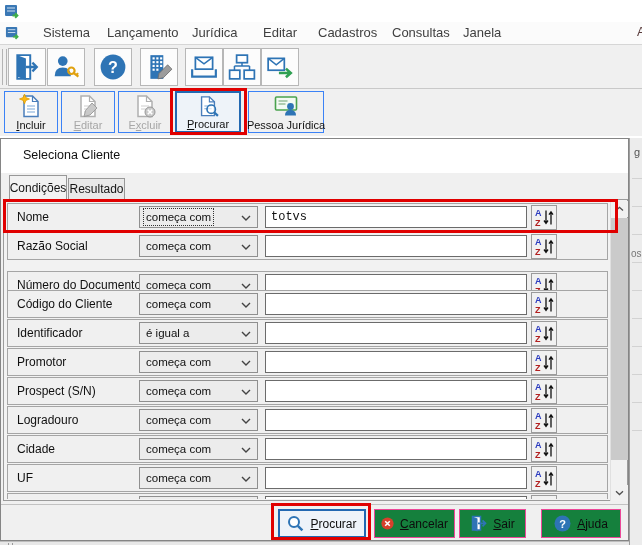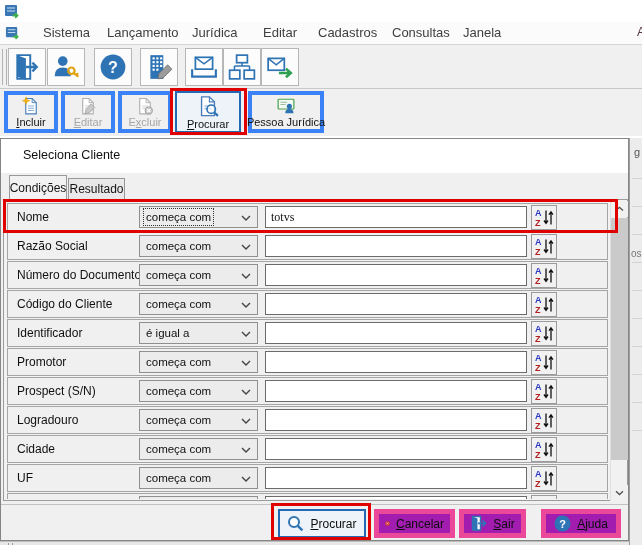--- a/index.html
+++ b/index.html
@@ -12,49 +12,49 @@
   
   .menubar{position:absolute;left:0;top:22px;width:642px;height:23px;background:#fbfbfb;border-bottom:1px solid #d6d6d6}
   .menuitem{position:absolute;top:3px;font-size:13px;color:#404040;cursor:default;white-space:nowrap}
   .menuclip{position:absolute;top:3px;left:637px;width:5px;overflow:hidden;font-size:12.5px;color:#5a3c3c}
   
   .toolbar1{position:absolute;left:0;top:45px;width:642px;height:44px;background:#f0f0f0;border-bottom:1px solid #c9c9c9}
   .grip{position:absolute;left:2px;top:4px;width:5px;height:36px;border-left:1px solid #b3b3b3;border-right:1px solid #b3b3b3}
   .tb1{position:absolute;top:3px;width:38px;height:38px;background:#fcfcfc;border:1px solid #b7b7b7;display:flex;align-items:center;justify-content:center;padding:0}
   
   .toolbar2{position:absolute;left:0;top:89px;width:642px;height:47px;background:#f0f0f0}
-  .tb2{position:absolute;top:2px;height:42px;background:#f0f0f0;border:4px solid #3b82f6;display:flex;flex-direction:column;align-items:center;justify-content:center;gap:1px;padding:2px 2px 1px 2px}
+  .tb2{position:absolute;top:2px;height:42px;background:#f0f0f0;border:1px solid #3b82f6;display:flex;flex-direction:column;align-items:center;justify-content:center;gap:1px;padding:2px 2px 1px 2px}
   .tb2 .lbl{font-size:11px;color:#111;white-space:nowrap}
   .tb2.disabled .lbl{color:#a6a6a6}
   .tb2.bluesel{border:2px solid #2268b2;background:#eef3f9}
   .u{text-decoration:underline}
   
   .dialog{position:absolute;left:0;top:138px;width:629px;height:403px;background:#f0f0f0;border:1px solid #858585}
   .caption{position:absolute;left:0;top:0;width:627px;height:34px;background:#fff}
   .caption span{position:absolute;left:22px;top:9px;font-size:12.5px;color:#101010}
   .tab{position:absolute;font-size:12px;color:#151515;background:#efefef;border:1px solid #989898;border-bottom:none;display:flex;align-items:center;justify-content:center}
   .tab.active{left:8px;top:36px;width:58px;height:25px;background:#f2f2f2;z-index:3}
   .tab.inactive{left:67px;top:39px;width:57px;height:21px;background:#e9e9e9}
   .panel{position:absolute;left:2px;top:60px;width:625px;height:302px;border:1px solid #9b9b9b;background:#f2f2f2}
   .rows{position:absolute;left:3px;top:3px;width:601px;height:296px;overflow:hidden}
   .row{position:absolute;left:0;width:601px;height:28px;background:#f0f0f0;border:1px solid #a5a5a5}
   .rlabel{position:absolute;left:9px;top:6px;font-size:12px;color:#101010;white-space:nowrap}
   .combo{position:absolute;left:131px;top:2px;width:119px;height:22px;background:#ececec;border:1px solid #8f8f8f;display:flex;align-items:center;padding-left:6px;cursor:default}
   .combo .ctext{font-size:11.5px;color:#101010;white-space:nowrap}
   .combo.focused .ctext{outline:1px dotted #333;outline-offset:2px}
   .combo svg{position:absolute;right:6px;top:8px}
-  .rinput{position:absolute;left:257px;top:2px;width:262px;height:22px;border:1px solid #6b6b6b;background:#fff;padding:0 5px;font-family:Liberation Serif, serif;font-size:12px;color:#111}
+  .rinput{position:absolute;left:257px;top:2px;width:262px;height:22px;border:1px solid #6b6b6b;background:#fff;padding:0 5px;font-family:Liberation Mono, monospace;font-size:12px;color:#111}
   .sortbtn{position:absolute;left:523px;top:1px;width:26px;height:25px;background:#f1f1f1;border:1px solid #9b9b9b;display:flex;align-items:center;justify-content:center;padding:0}
   
   .sbar{position:absolute;left:606px;top:1px;width:17px;height:300px;background:#f1f1f1;border-left:1px solid #e0e0e0}
   .sbtn{position:absolute;left:0;width:17px;height:16px;background:#f1f1f1;display:flex;align-items:center;justify-content:center}
   .sthumb{position:absolute;left:0;top:17px;width:17px;height:242px;background:#cacaca}
   
   .footer{position:absolute;left:0;top:365px;width:627px;height:36px;background:#f0f0f0;border-top:1px solid #c2c2c2}
-  .fbtn{position:absolute;top:4px;height:29px;background:#a21caf;border:5px solid #ec4899;display:flex;align-items:center;justify-content:center;gap:6px;font-size:12px;color:#0d0d0d;padding:0 6px}
+  .fbtn{position:absolute;top:4px;height:29px;background:#15803d;border:1px solid #ec4899;display:flex;align-items:center;justify-content:center;gap:6px;font-size:12px;color:#0d0d0d;padding:0 6px}
   .fbtn.bluesel{border:2px solid #2268b2;background:#eef3f9}
   
   .ann{position:absolute;border:3px solid #e00000;z-index:60;pointer-events:none}
   
   .rstrip{position:absolute;left:629px;top:138px;width:13px;height:407px;background:#ececec;border-left:1px solid #9e9e9e;overflow:hidden}
   .rline{position:absolute;left:2px;width:11px;border-top:1px solid #d2d2d2}
   .frag{position:absolute;font-size:11px;color:#555}
   .sliver{position:absolute;left:0;top:541px;width:629px;height:4px;background:#e8e8e8;border-top:1px solid #bdbdbd}
   .gripmark{position:absolute;top:1px;width:2px;height:3px;border-left:1px solid #9a9a9a}
 </style>
@@ -257,21 +257,21 @@
           <button class="sortbtn">
               <svg width="20" height="21" viewBox="0 0 20 21">
                 <text x="1" y="9" font-size="9" font-weight="bold" fill="#2b3bbf" font-family="Liberation Sans, sans-serif">A</text>
                 <text x="1" y="19" font-size="9" font-weight="bold" fill="#b22020" font-family="Liberation Sans, sans-serif">Z</text>
                 <path d="M12 3.5 v12.5 M10 13.5 l2 2.8 2 -2.8" stroke="#111" stroke-width="1.3" fill="none"></path>
                 <path d="M17 17.5 V5 M15 7.6 l2 -2.8 2 2.8" stroke="#111" stroke-width="1.3" fill="none"></path>
               </svg>
             </button>
         </div>
 
-        <div class="row" style="top:58px">
+        <div class="row" style="top:68px">
           <span class="rlabel">Número do Documento</span>
           <div class="combo">
               <span class="ctext">começa com</span>
               <svg width="10" height="7" viewBox="0 0 10 7">
                 <path d="M1 1 l4 4 4 -4" stroke="#444" stroke-width="1.4" fill="none"></path>
               </svg>
             </div>
           <input class="rinput" value="" style="">
           <button class="sortbtn">
               <svg width="20" height="21" viewBox="0 0 20 21">

